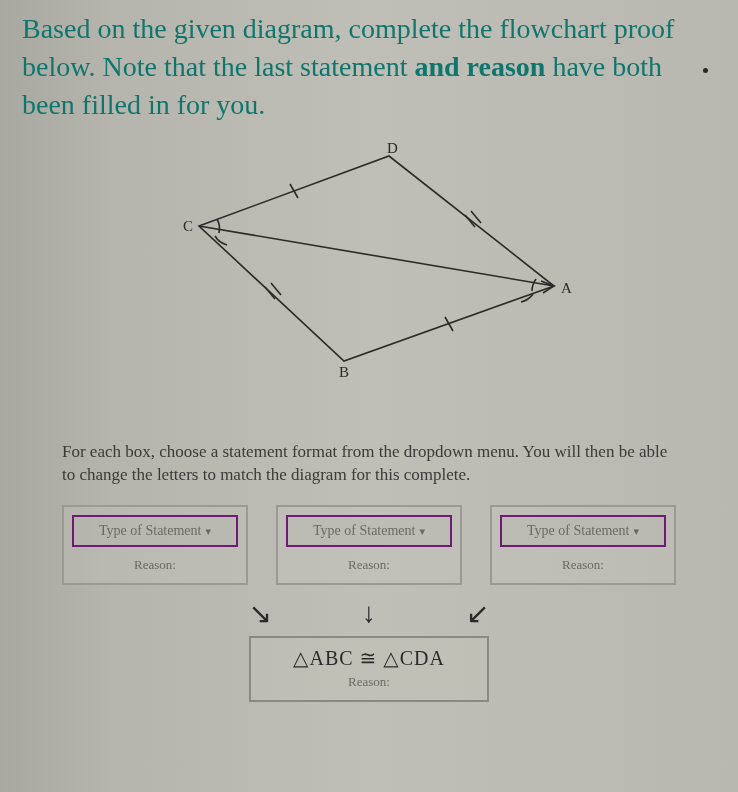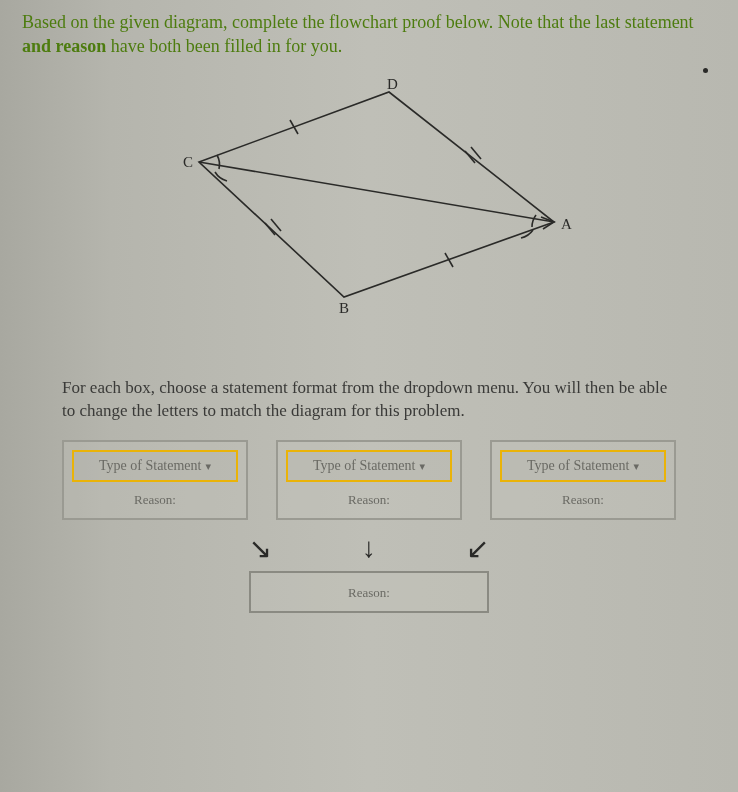--- a/index.html
+++ b/index.html
@@ -6,23 +6,23 @@
     body {
       width: 738px;
       height: 792px;
       background: linear-gradient(90deg, #a8a8a0 0%, #b5b5ad 15%, #bfbfb7 50%, #b8b8b0 100%);
       font-family: Georgia, 'Times New Roman', serif;
       color: #2a2a2a;
       padding: 10px 22px;
       position: relative;
     }
     .instruction {
-      font-size: 18px;
+      font-size: 28px;
       line-height: 1.35;
-      color: #4d7c0f;
+      color: #0f766e;
       margin-bottom: 18px;
     }
     .instruction .bold { font-weight: bold; }
     .diagram-wrap {
       display: flex;
       justify-content: center;
       margin: 10px 0 30px 0;
     }
     .diagram {
       width: 420px;
@@ -41,21 +41,21 @@
       margin: 0 40px;
     }
     .flow-box {
       border: 2px solid #9a9a92;
       background: rgba(200,200,192,0.25);
       padding: 8px 8px 10px 8px;
       width: 190px;
       text-align: center;
     }
     .type-btn {
-      border: 2px solid #eab308;
+      border: 2px solid #701a75;
       background: rgba(180,180,172,0.3);
       color: #6a6a64;
       font-size: 14px;
       padding: 6px 4px;
       display: block;
       width: 100%;
       font-family: inherit;
     }
     .type-btn .caret { font-size: 11px; margin-left: 4px; }
     .reason-label {
@@ -137,21 +137,21 @@
     </g>
     <g font-family="Georgia, serif" font-size="15" fill="#2a2a28">
       <text x="24" y="90">C</text>
       <text x="228" y="12">D</text>
       <text x="402" y="152">A</text>
       <text x="180" y="236">B</text>
     </g>
   </svg>
 </div>
 
-<p class="sub-instruction">For each box, choose a statement format from the dropdown menu. You will then be able to change the letters to match the diagram for this problem.</p>
+<p class="sub-instruction">For each box, choose a statement format from the dropdown menu. You will then be able to change the letters to match the diagram for this complete.</p>
 
 <div class="flow-row">
   <div class="flow-box">
     <button class="type-btn">
       <span>Type of Statement</span><span class="caret">▾</span>
     </button>
     <div class="reason-label">Reason:</div>
   </div>
   <div class="flow-box">
     <button class="type-btn">
@@ -167,14 +167,15 @@
   </div>
 </div>
 
 <div class="arrows-wrap">
   <span class="arrow">↘</span>
   <span class="arrow">↓</span>
   <span class="arrow">↙</span>
 </div>
 
 <div class="final-box">
+  <div class="final-statement">△ABC ≅ △CDA</div>
   <div class="final-reason-label">Reason:</div>
 </div>
 
 </body></html>

